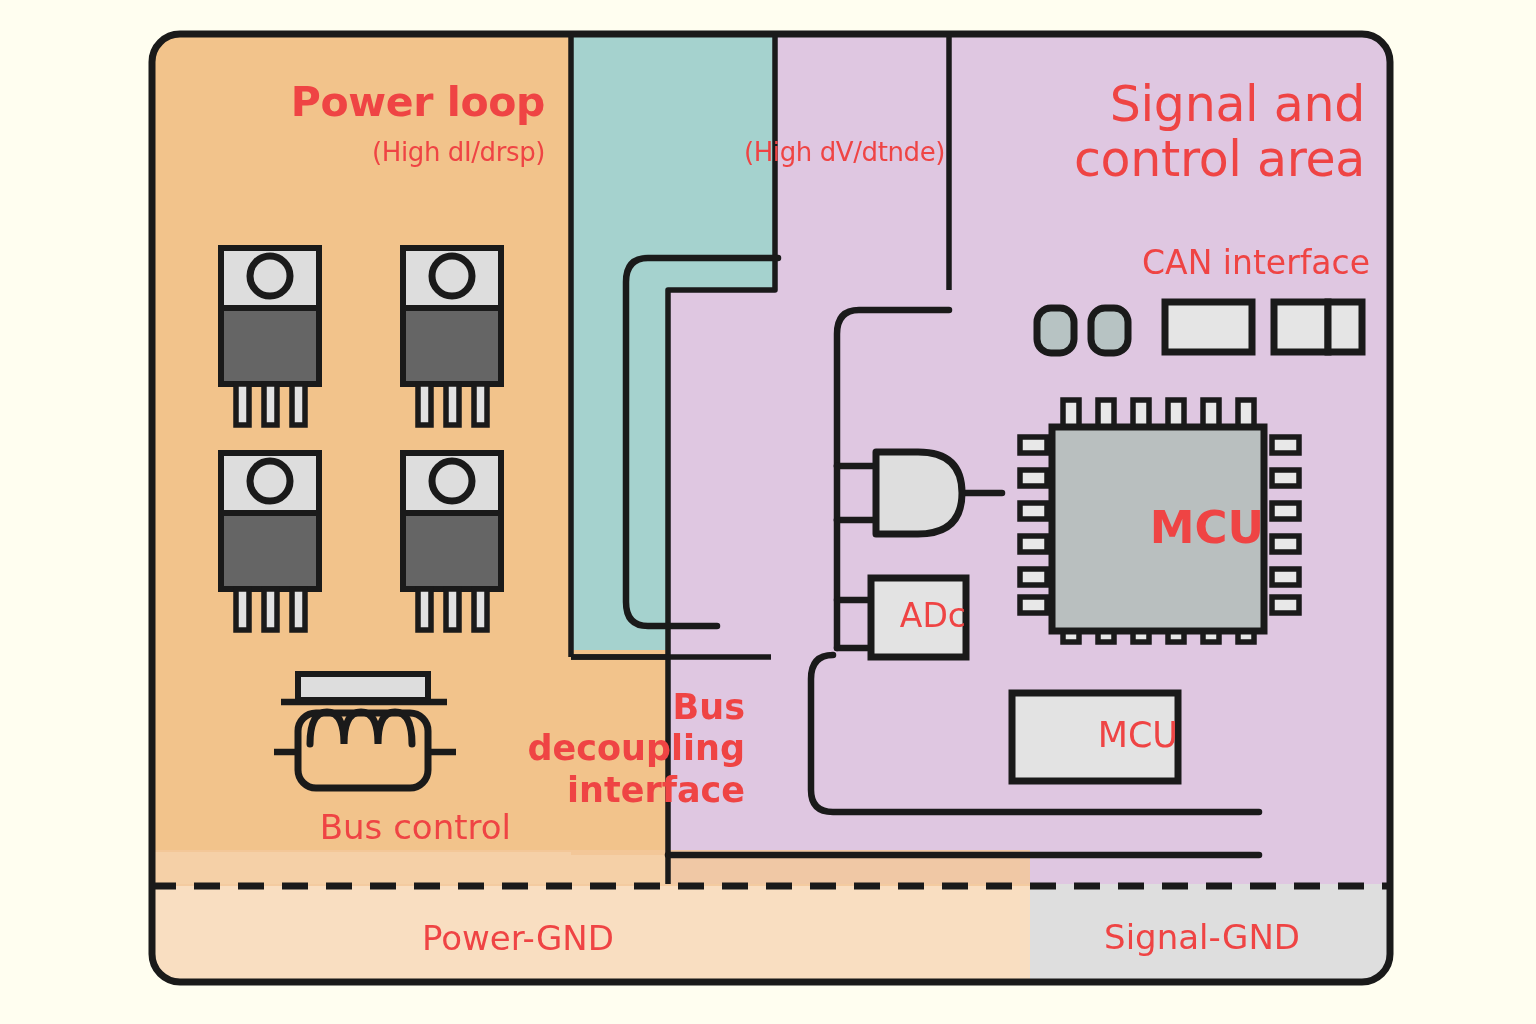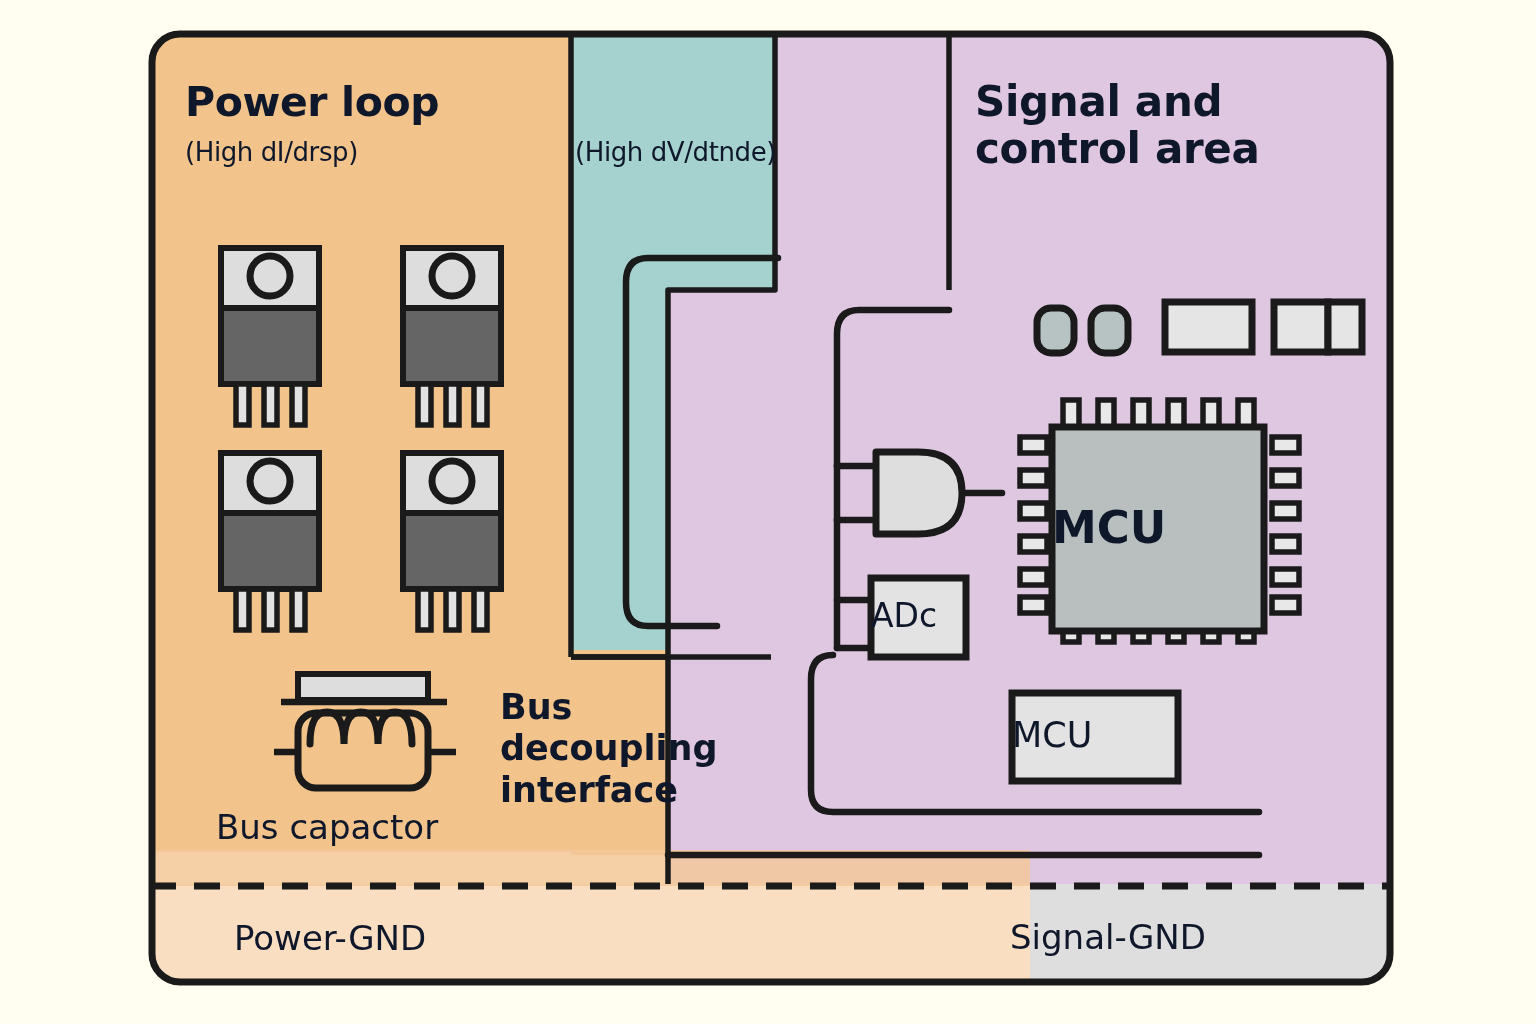--- a/index.html
+++ b/index.html
@@ -8,24 +8,24 @@
     width:1536px;height:1024px;
     background:#FFFEF0;
     font-family:"DejaVu Sans","Liberation Sans",sans-serif;
     overflow:hidden;
     position:relative;
   }
   #stage{position:absolute;inset:0;}
   svg#board{position:absolute;left:0;top:0;width:1536px;height:1024px;display:block;}
 
   
-  .lbl{position:absolute;color:#0f172a;line-height:1.12;text-align:left;white-space:pre-line;}
+  .lbl{position:absolute;color:#ef4444;line-height:1.12;text-align:right;white-space:pre-line;}
   .zone-title{font-weight:700;font-size:41px;letter-spacing:-0.4px;}
   .zone-sub{font-weight:400;font-size:26px;letter-spacing:-0.4px;}
-  .zone-title-plain{font-weight:700;font-size:42px;letter-spacing:-0.3px;}
+  .zone-title-plain{font-weight:400;font-size:49px;letter-spacing:-0.3px;}
 
   .can-title{font-weight:400;font-size:33px;}
   .gate-lbl{font-weight:700;font-size:33px;line-height:1.18;}
   .adc-lbl{font-weight:400;font-size:33px;}
   .mcu-chip-lbl{font-weight:700;font-size:45px;}
   .mcu-box-lbl{font-weight:400;font-size:35px;}
   .buscap-lbl{font-weight:400;font-size:34px;}
   .decouple-lbl{font-weight:700;font-size:35px;line-height:1.18;}
   .gnd-lbl{font-weight:400;font-size:34px;}
 </style>
@@ -201,29 +201,30 @@
   </svg>
 
   <div class="lbl zone-title" style="left:185px;top:80px;width:360px;">Power loop</div>
   <div class="lbl zone-sub" style="left:185px;top:138px;width:360px;">(High dI/drsp)</div>
 
   <div class="lbl zone-sub" style="left:575px;top:138px;width:370px;">(High dV/dtnde)</div>
 
   <div class="lbl zone-title-plain" style="left:975px;top:78px;width:390px;">Signal and
 control area</div>
 
+  <div class="lbl can-title" style="left:1030px;top:245px;width:340px;">CAN interface</div>
 
 
   <div class="lbl adc-lbl" style="left:871px;top:598px;width:95px;">ADc</div>
 
   <div class="lbl mcu-chip-lbl" style="left:1052px;top:503px;width:212px;">MCU</div>
 
   <div class="lbl mcu-box-lbl" style="left:1012px;top:716px;width:166px;">MCU</div>
 
-  <div class="lbl buscap-lbl" style="left:216px;top:808px;width:295px;">Bus capactor</div>
+  <div class="lbl buscap-lbl" style="left:216px;top:808px;width:295px;">Bus control</div>
 
   <div class="lbl decouple-lbl" style="left:500px;top:687px;width:245px;">Bus
 decoupling
 interface</div>
 
   <div class="lbl gnd-lbl" style="left:234px;top:919px;width:380px;">Power-GND</div>
   <div class="lbl gnd-lbl" style="left:1010px;top:918px;width:290px;">Signal-GND</div>
 
 </div>
 

